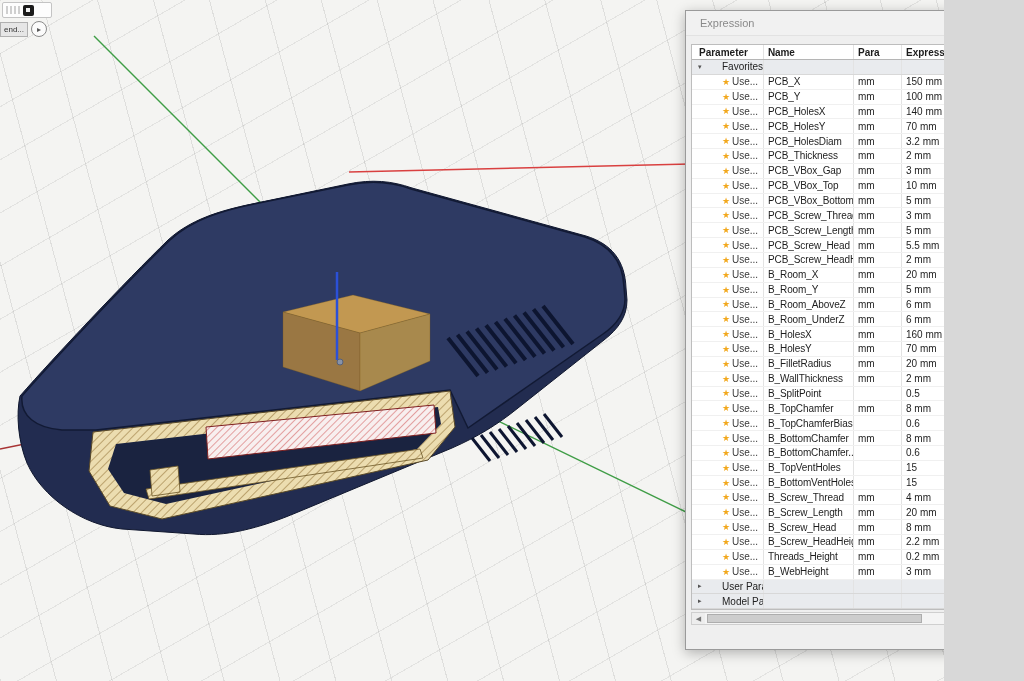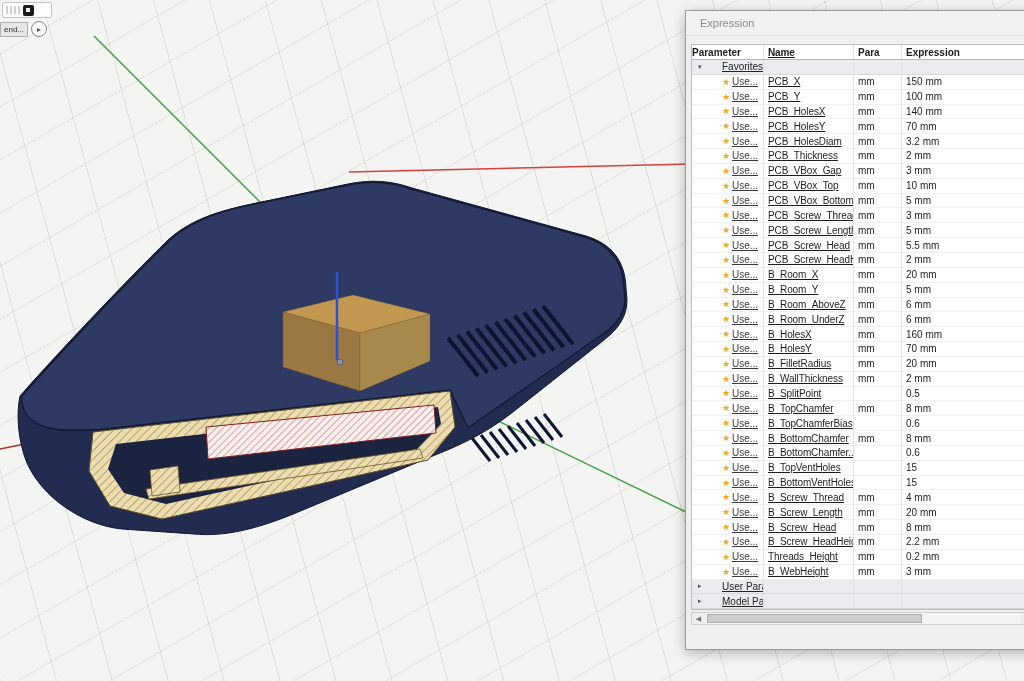--- a/index.html
+++ b/index.html
@@ -1,16 +1,16 @@
 <!DOCTYPE html>
 <html><head>
 <meta charset="utf-8">
 <style>
   html,body{margin:0;padding:0;background:#d8d8d8;}
-  .stage{position:relative;width:1024px;height:681px;overflow:hidden;
+  .stage{position:relative;width:944px;height:681px;overflow:hidden;
     font-family:"Liberation Sans",sans-serif;background:#f4f4f2;}
 
   
   .viewport{position:absolute;inset:0;
     background-color:#f4f4f2;
     background-image:
       repeating-linear-gradient(75deg, rgba(110,110,110,.16) 0 1px, transparent 1px 54px),
       repeating-linear-gradient(150deg, rgba(110,110,110,.13) 0 1px, transparent 1px 46px);}
   .viewport svg{position:absolute;inset:0;}
 
@@ -33,29 +33,29 @@
   .dialog-titlebar{height:24px;display:flex;align-items:center;padding-left:14px;
     color:#8a8a8a;font-size:11px;background:#f1f1f1;border-bottom:1px solid #e2e2e2;cursor:move;}
 
   .param-table{position:absolute;left:5px;top:33px;width:370px;background:#fff;
     border:1px solid #bdbdbd;box-sizing:border-box;font-size:10px;color:#1d1d1d;}
   .trow{display:flex;align-items:center;height:14.85px;border-bottom:1px solid #f0f0f0;background:#fff;box-sizing:border-box;white-space:nowrap;}
   .thead{height:15px;border-bottom:1px solid #b5b5b5;font-weight:bold;}
   .cell{height:100%;display:flex;align-items:center;overflow:hidden;box-sizing:border-box;
     border-right:1px solid #e3e3e3;padding-left:4px;}
   .c-param{width:72px;}
-  .c-name{width:90px;letter-spacing:-0.1px;text-decoration:underline;}
+  .c-name{width:90px;letter-spacing:-0.1px;}
   .c-unit{width:48px;}
   .c-expr{flex:1;border-right:none;}
-  .thead .c-param{padding-left:0;}
+  .thead .c-param{padding-left:7px;}
 
   .chevron{display:inline-block;width:24px;font-size:7px;color:#555;text-align:left;flex:none;}
   .trow.group .chevron{width:12px;padding-left:2px;}
   .star{display:inline-block;width:12px;color:#f2a81d;font-size:9px;flex:none;text-align:center;}
-  .origin{color:#3a3a3a;overflow:hidden;text-decoration:underline;}
+  .origin{color:#3a3a3a;overflow:hidden;}
   .trow.group{background:#e9ebee;border-bottom:1px solid #d8d8d8;}
   .trow.group .origin{color:#222;}
 
   .hscroll{position:absolute;left:5px;top:601px;width:344px;height:13px;background:#f4f4f4;
     border:1px solid #cfcfcf;display:flex;align-items:stretch;box-sizing:border-box;}
   .scroll-btn{width:13px;flex:none;display:flex;align-items:center;justify-content:center;
     font-size:7px;color:#777;background:#ededed;}
   .scroll-track{flex:1;position:relative;}
   .scroll-thumb{position:absolute;left:2px;top:1px;bottom:1px;width:68%;background:#cdcdcd;border:1px solid #adadad;box-sizing:border-box;}
 </style>

